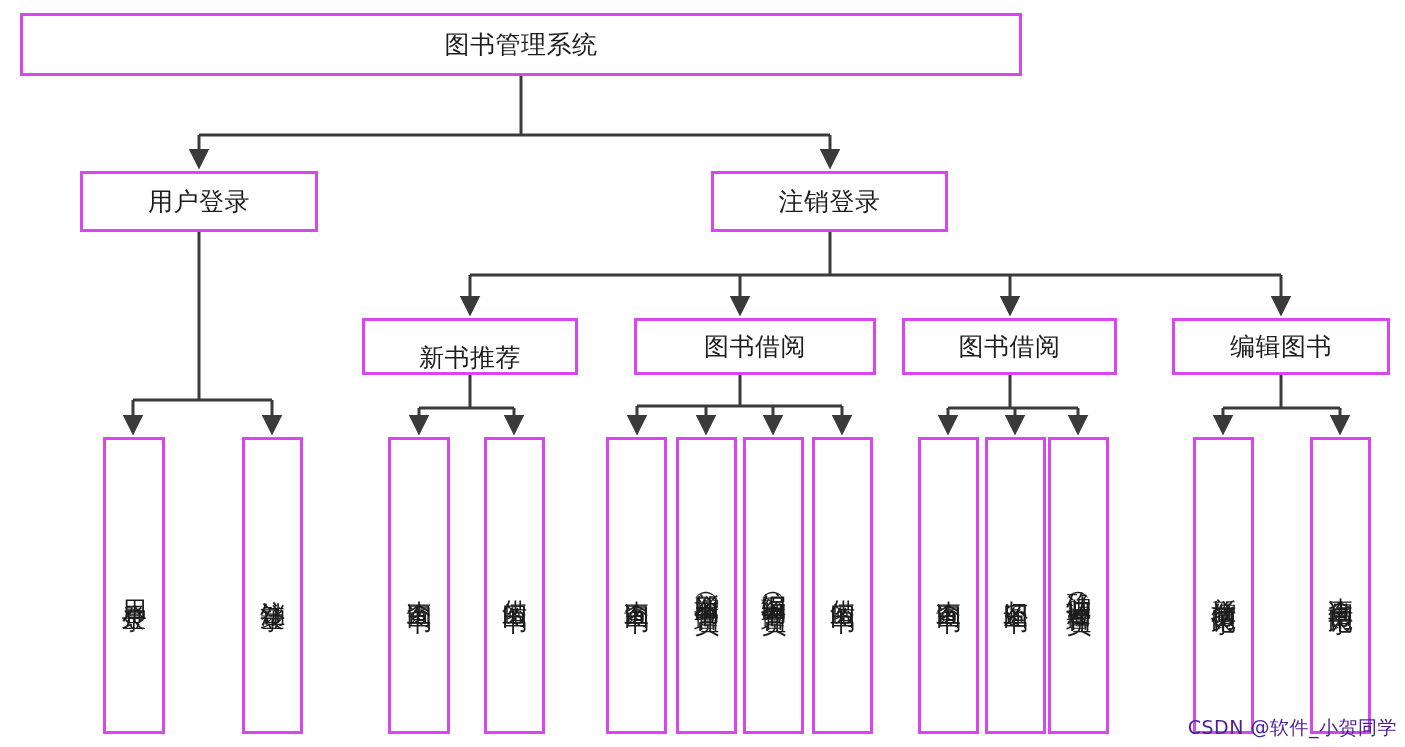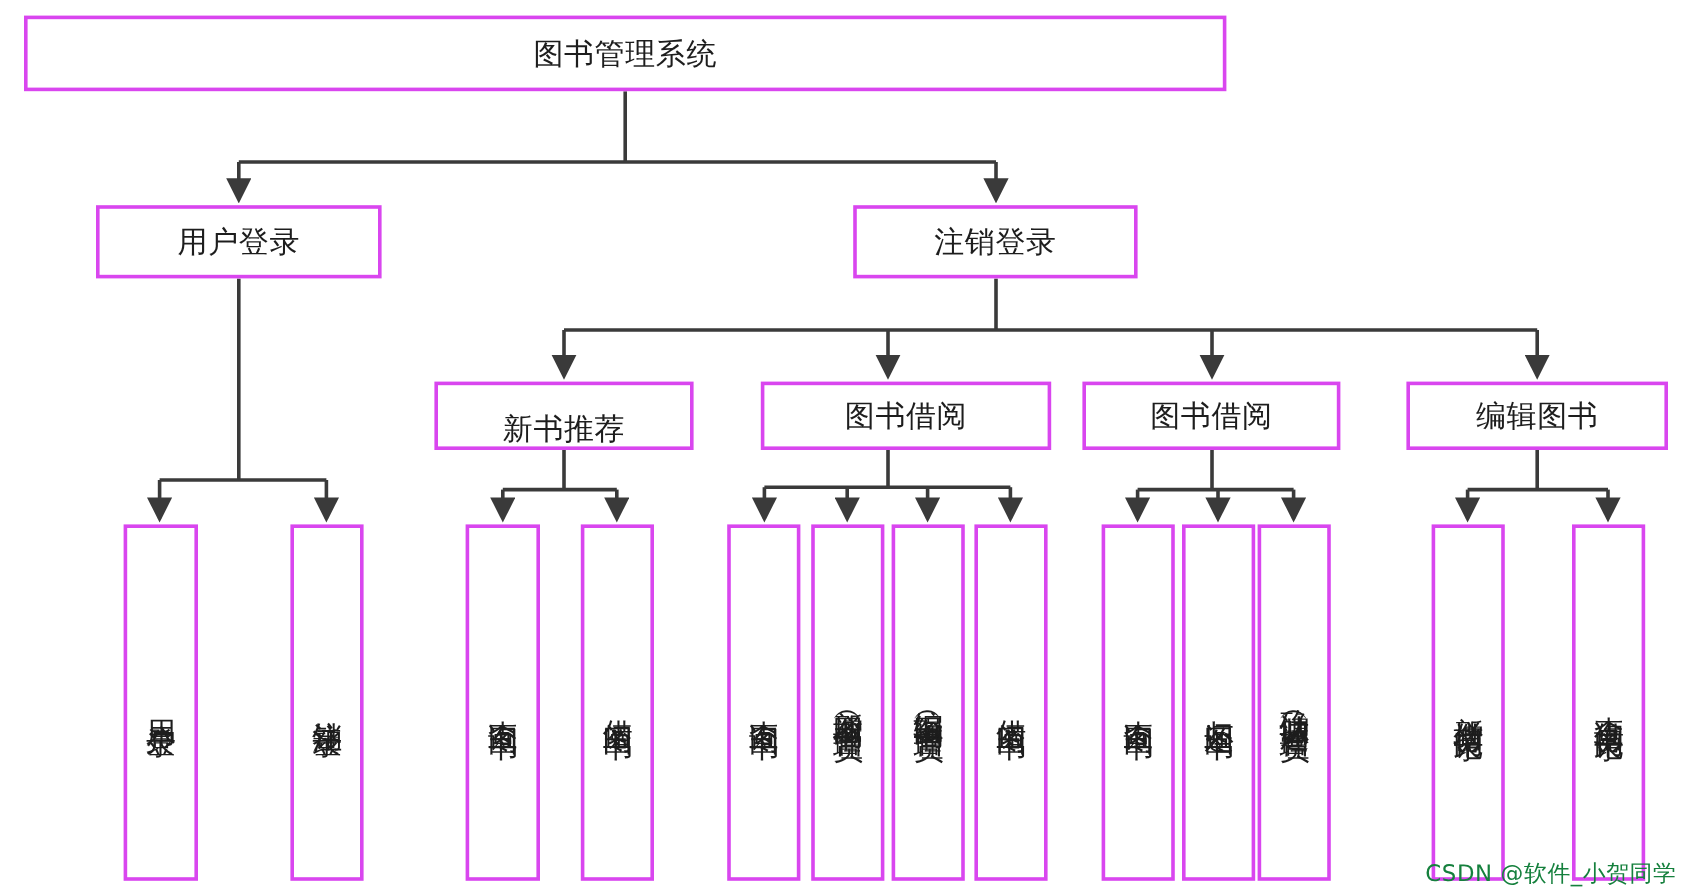--- a/index.html
+++ b/index.html
@@ -49,21 +49,21 @@
     writing-mode: vertical-rl;
     text-orientation: upright;
     white-space: nowrap;
     letter-spacing: 3px;
   }
   .watermark {
     position: absolute;
     right: 8px;
     bottom: 6px;
     font-size: 19px;
-    color: #15803d;
+    color: #4c1d95;
     letter-spacing: 0.5px;
     white-space: nowrap;
     pointer-events: none;
   }
 </style>
 </head>
 <body>
 
 <div id="canvas">
 

